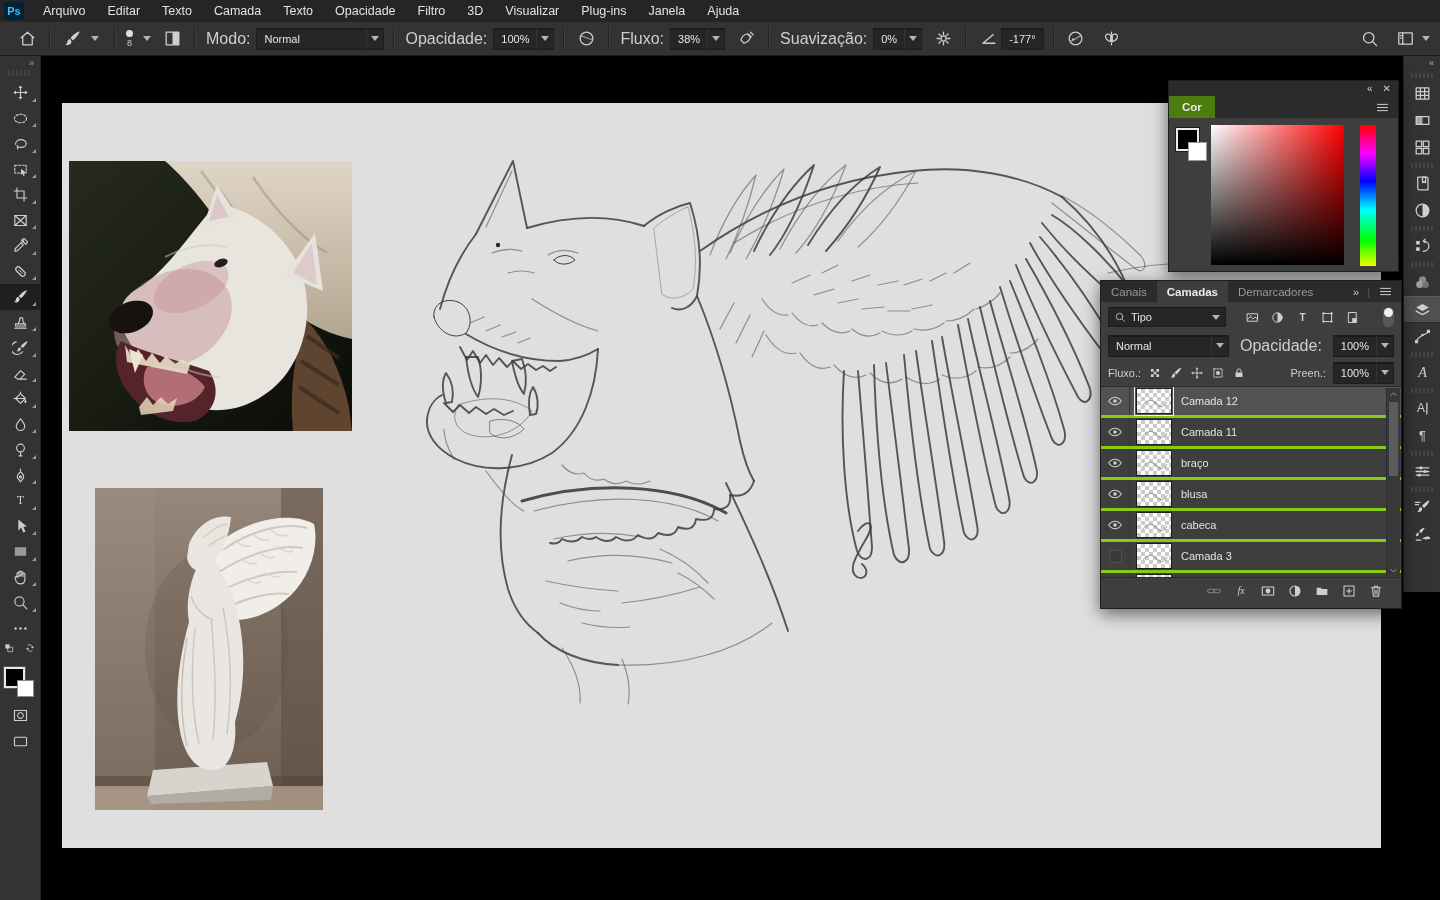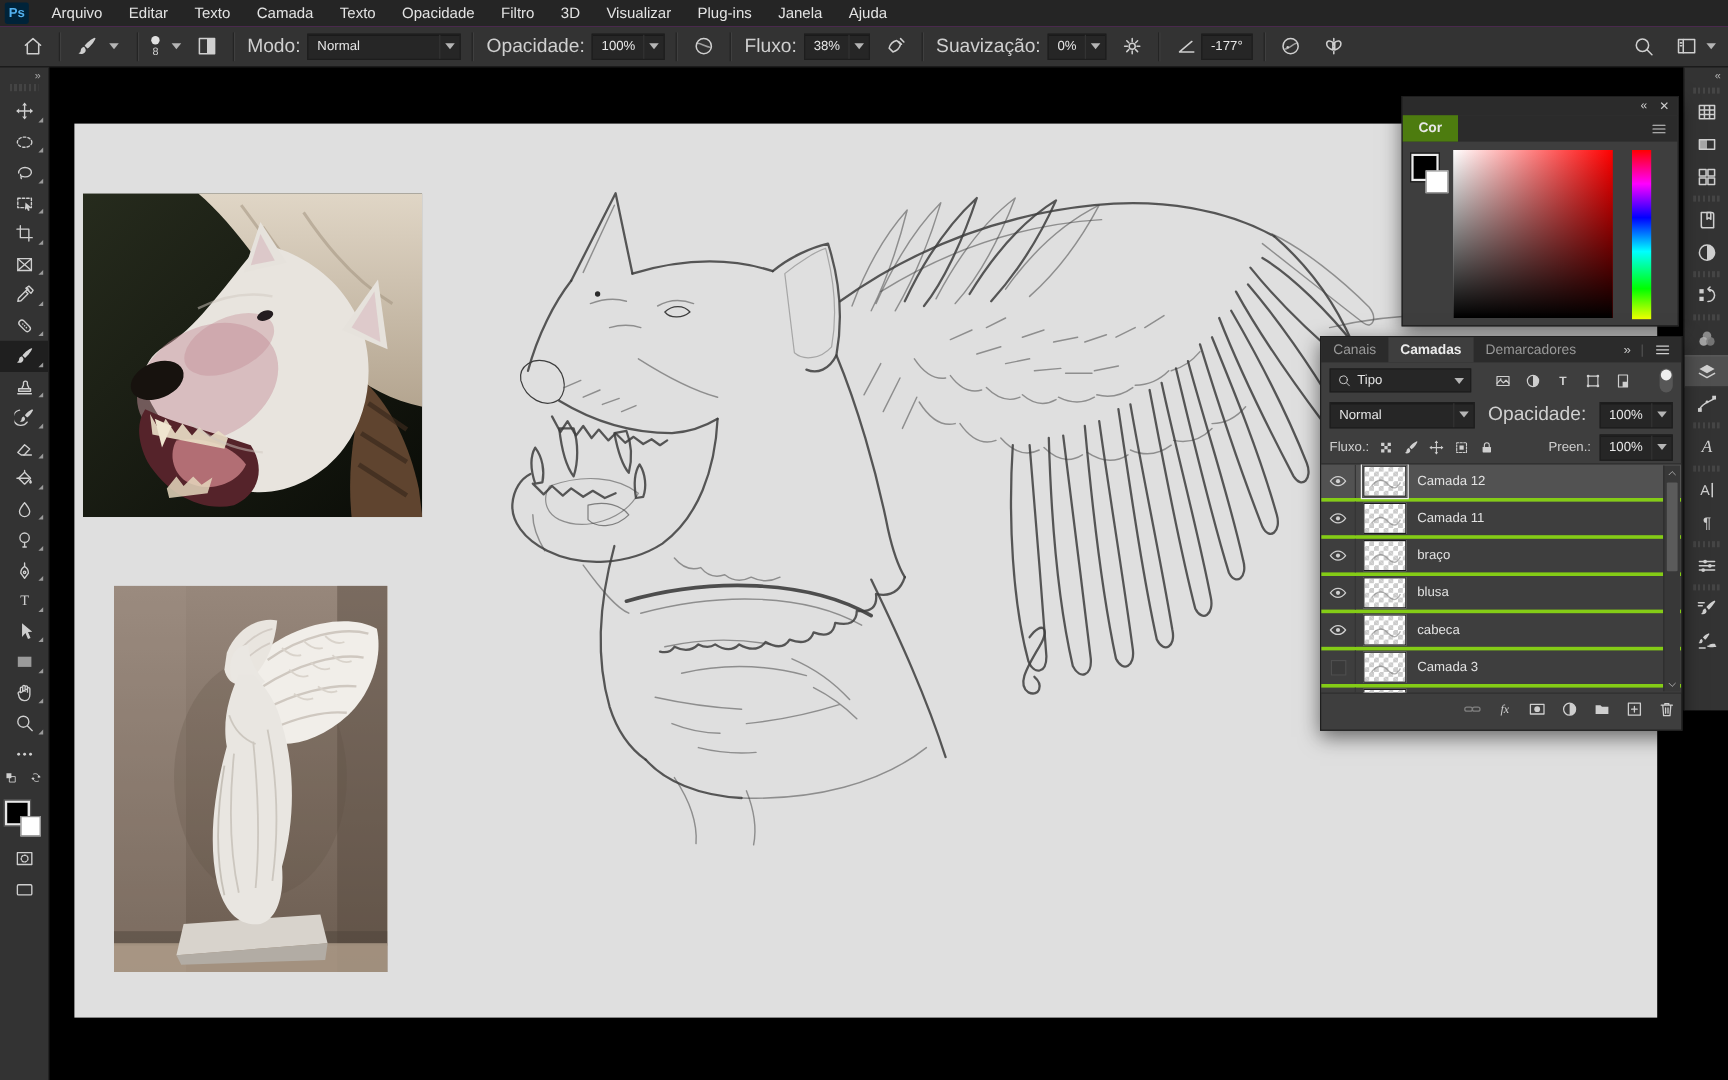--- a/index.html
+++ b/index.html
@@ -116,21 +116,21 @@
             background-image:linear-gradient(45deg,#cbcbcb 25%,transparent 25%,transparent 75%,#cbcbcb 75%),
                              linear-gradient(45deg,#cbcbcb 25%,transparent 25%,transparent 75%,#cbcbcb 75%);
             background-size:8px 8px;background-position:0 0,4px 4px;}
   .lp-row.selected .lp-thumb{outline:1.5px solid #f0f0f0;outline-offset:1px;}
   .lp-thumb svg{position:absolute;inset:0;width:100%;height:100%;opacity:.55;}
   .lp-name{font-size:11px;color:#e2e2e2;margin-left:9px;white-space:nowrap;}
   .lp-scroll{position:absolute;right:1px;top:1px;width:13px;height:188px;background:#383838;border-left:1px solid #2d2d2d;}
   .lp-scroll .arr{position:absolute;left:0;width:13px;height:12px;display:flex;align-items:center;justify-content:center;}
   .lp-scroll .thumbbar{position:absolute;left:2px;top:14px;width:9px;height:74px;background:#5b5b5b;border-radius:1px;}
   .lp-bottom{height:26px;border-top:1px solid #2c2c2c;display:flex;align-items:center;justify-content:flex-end;
-             gap:11px;padding-right:4px;}
+             gap:11px;padding-right:17px;}
   .lp-bottom svg{width:16px;height:16px;}
   .lp-bottom .dim{opacity:.45;}
 </style>
 </head>
 <body>
 
 <div class="menubar">
   <div class="pslogo">Ps</div>
   <div id="menu-items" style="display:flex;">
       <div class="menu-item">Arquivo</div>

